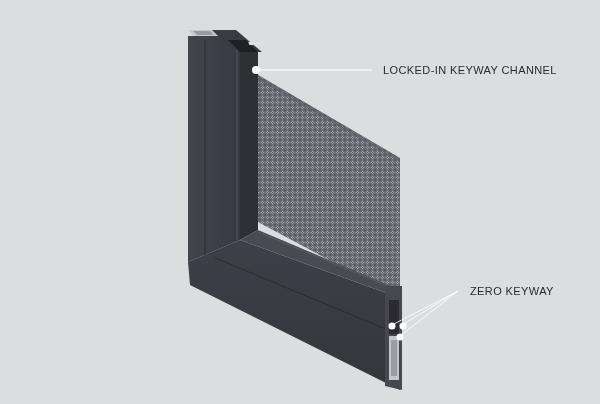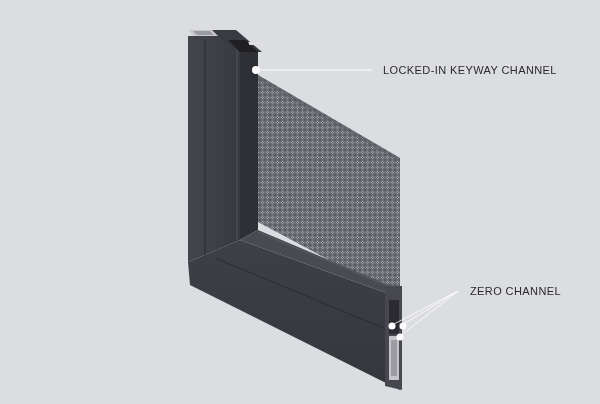--- a/index.html
+++ b/index.html
@@ -66,13 +66,13 @@
     <line x1="392" y1="325" x2="458" y2="291" stroke="#ffffff" stroke-width="0.8"></line>
     <line x1="402" y1="325" x2="458" y2="291" stroke="#ffffff" stroke-width="0.8"></line>
     <line x1="400" y1="336" x2="458" y2="291" stroke="#ffffff" stroke-width="0.8"></line>
     <circle cx="392" cy="326" r="3.5" fill="#ffffff"></circle>
     <circle cx="403" cy="326" r="3.5" fill="#ffffff"></circle>
     <circle cx="400" cy="337" r="3.5" fill="#ffffff"></circle>
   </g>
 </svg>
 
 <div class="label" style="left:383px;top:64px;">LOCKED-IN KEYWAY CHANNEL</div>
-<div class="label" style="left:470px;top:285px;">ZERO CHANNEL</div>
+<div class="label" style="left:470px;top:285px;">ZERO KEYWAY</div>
 
 </body></html>

